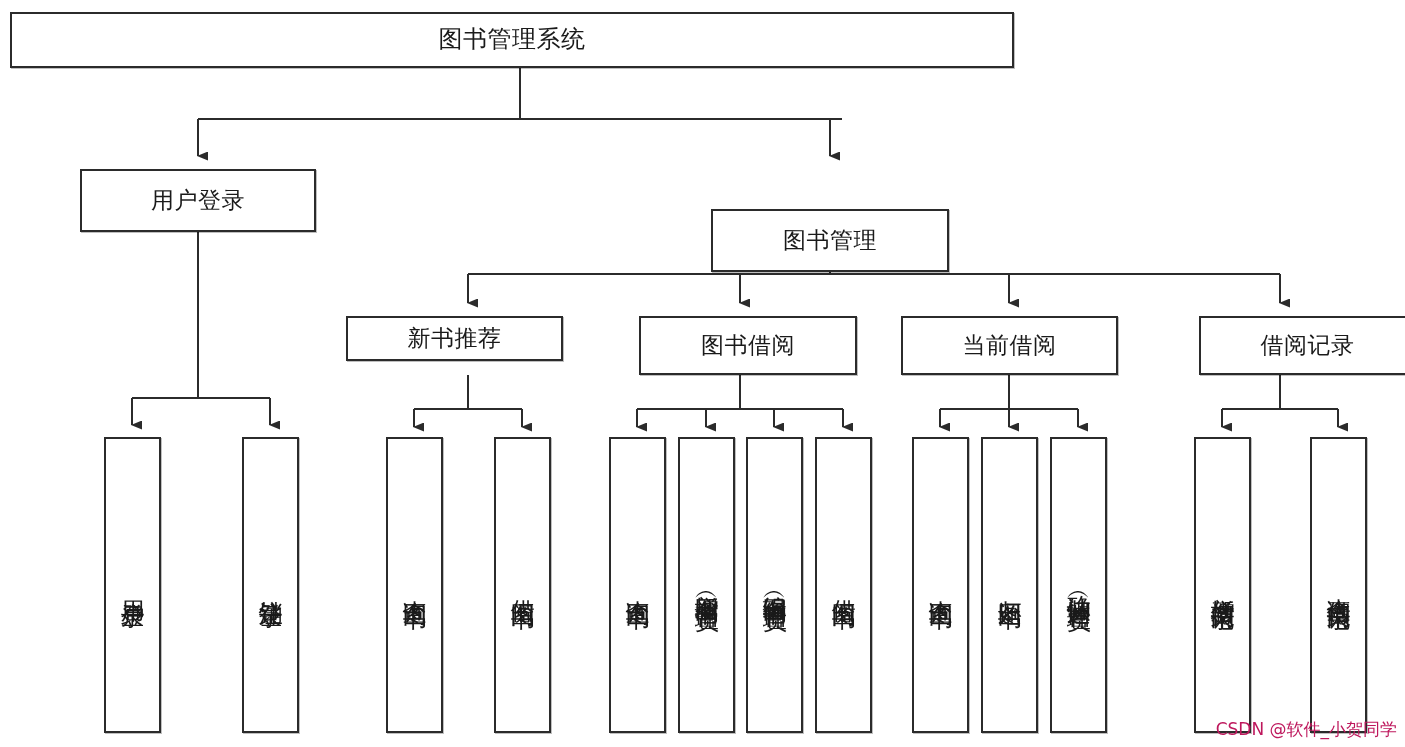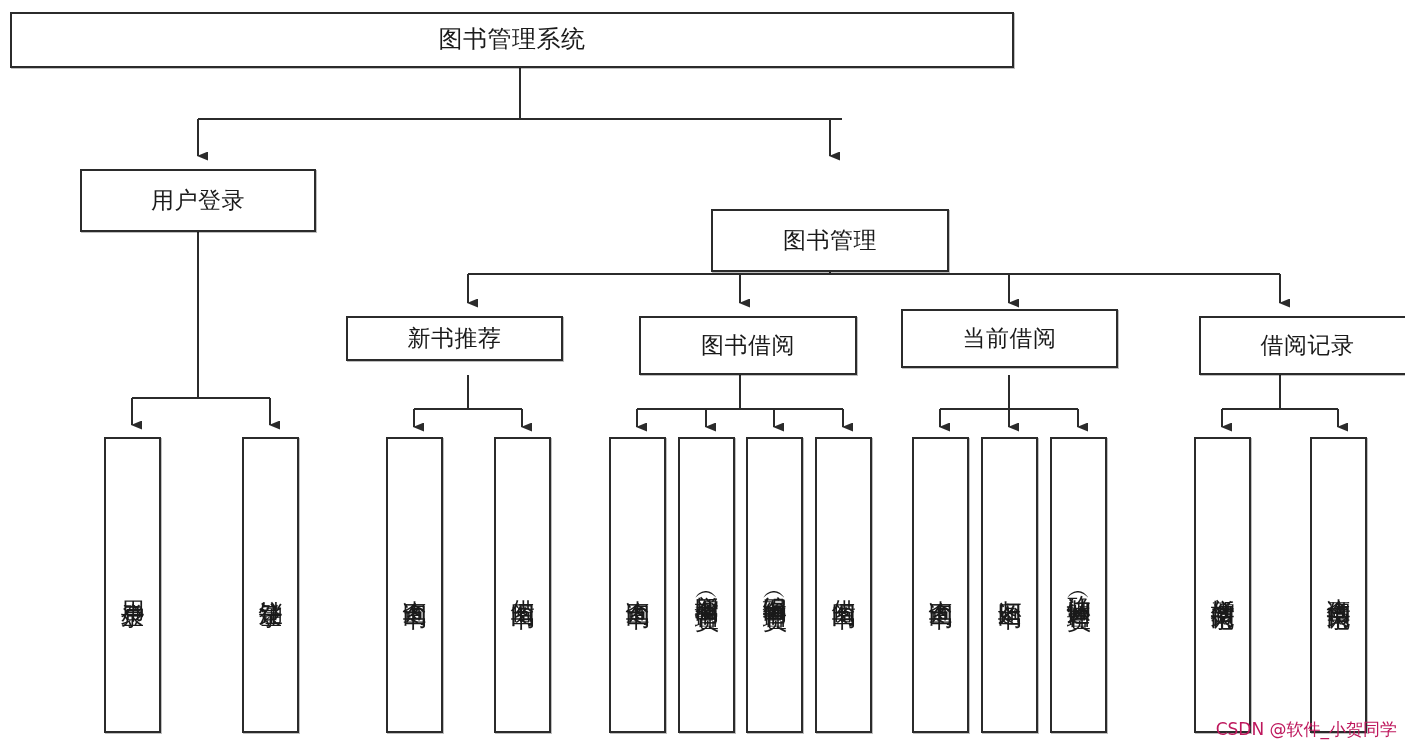--- a/index.html
+++ b/index.html
@@ -147,21 +147,21 @@
   </div>
 
   <div class="node h" style="left:346px; top:316px; width:217px; height:45px;">
     <span class="node-label">新书推荐</span>
   </div>
 
   <div class="node h" style="left:631px; top:316px; width:218px; height:59px;margin-left:8px;">
     <span class="node-label">图书借阅</span>
   </div>
 
-  <div class="node h" style="left:901px; top:309px; width:217px; height:59px;">
+  <div class="node h" style="left:901px; top:316px; width:217px; height:59px;">
     <span class="node-label">当前借阅</span>
   </div>
 
   <div class="node h" style="left:1172px; top:316px; width:217px; height:59px;margin-left:27px;">
     <span class="node-label">借阅记录</span>
   </div>
 
   <div class="node v" style="left:104px; top:437px; width:57px; height:296px;">
     <span class="node-label">用户登录</span>
   </div>

